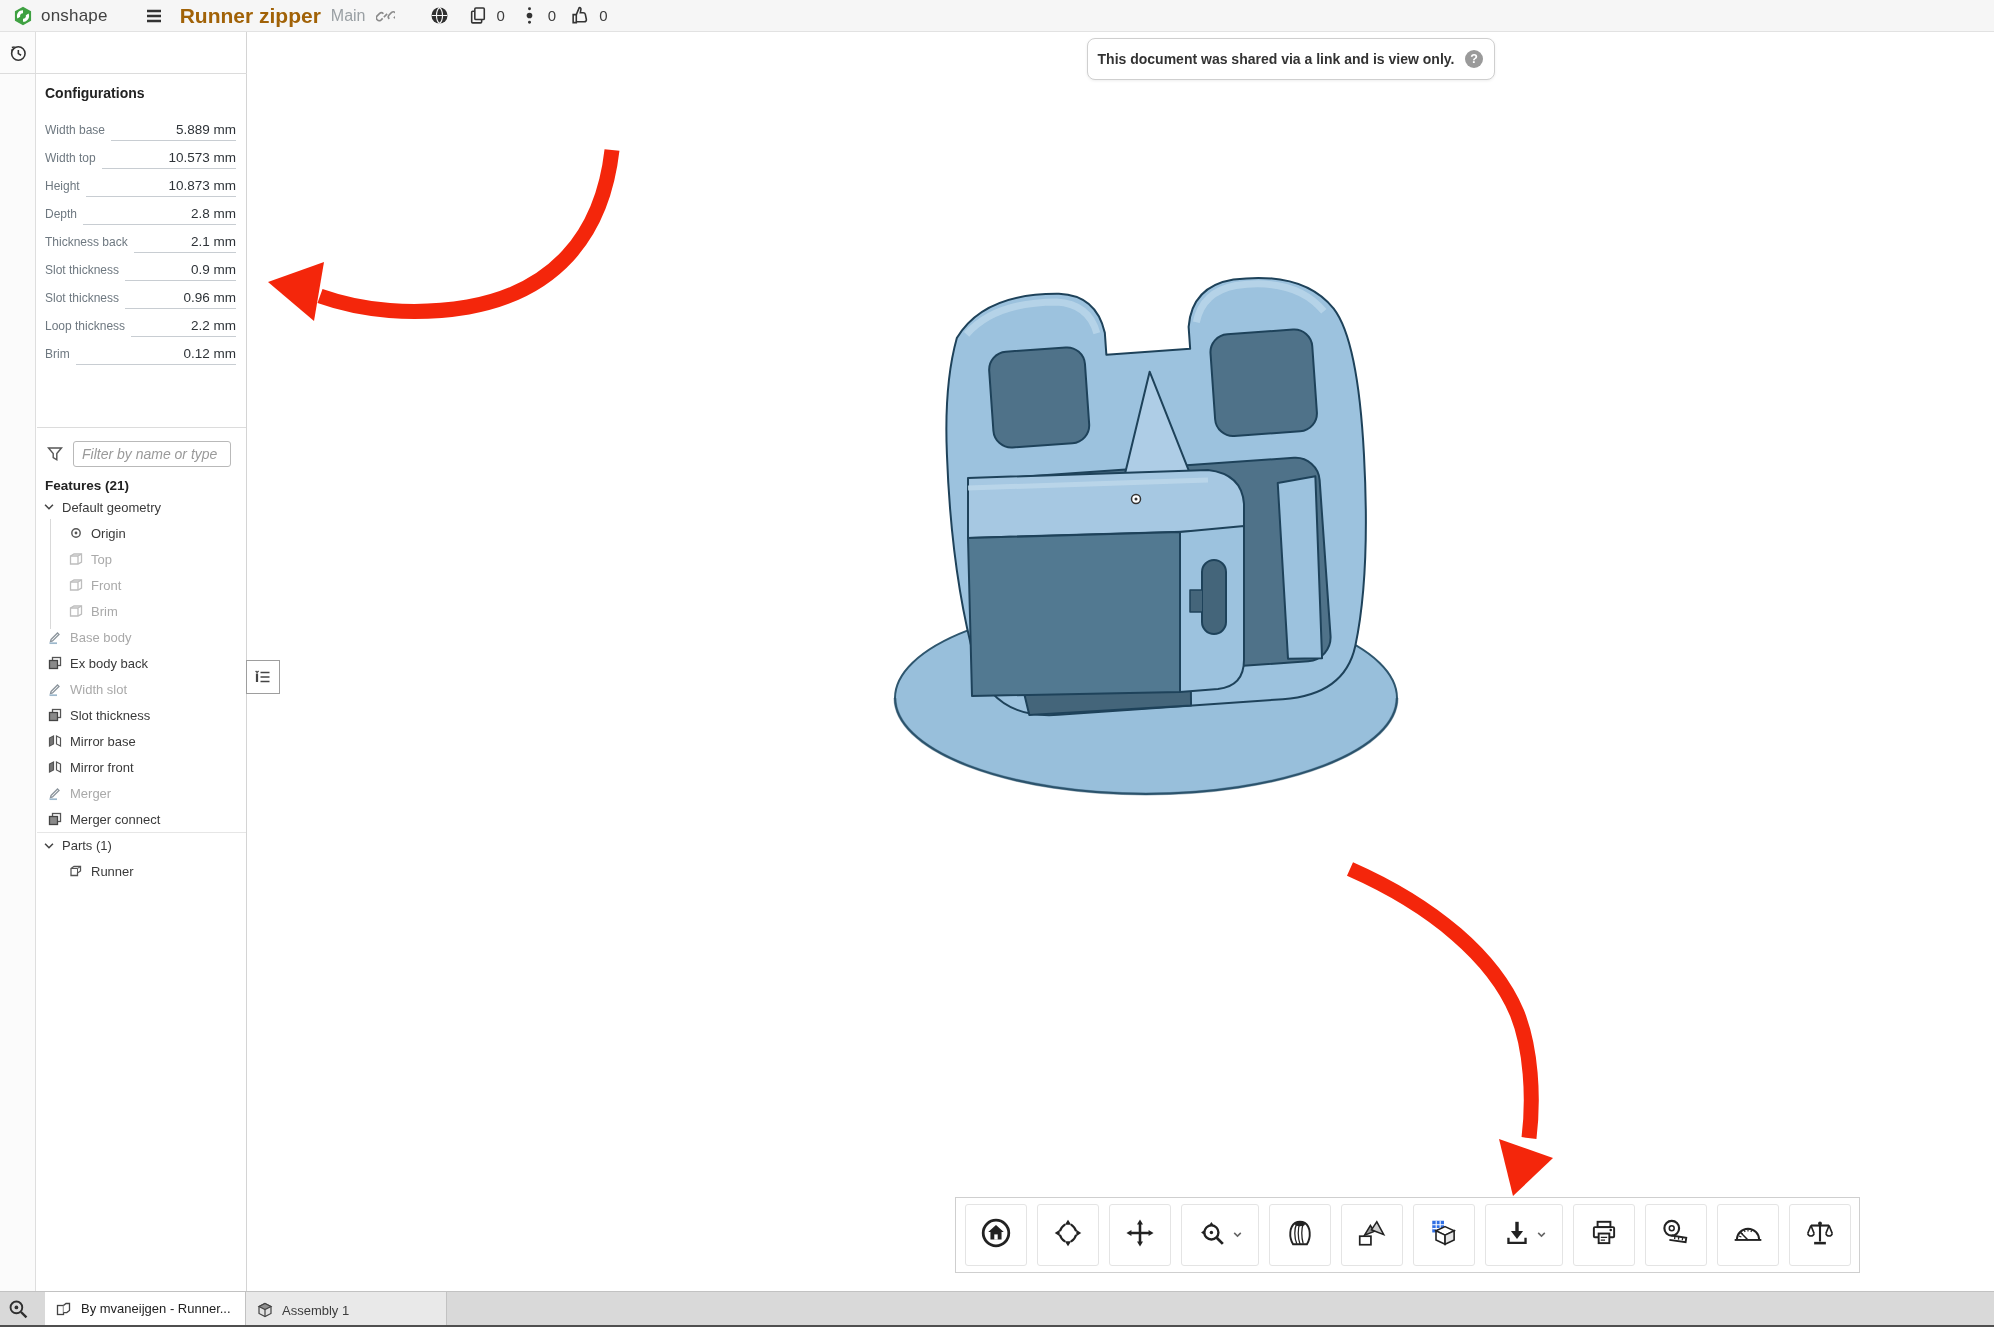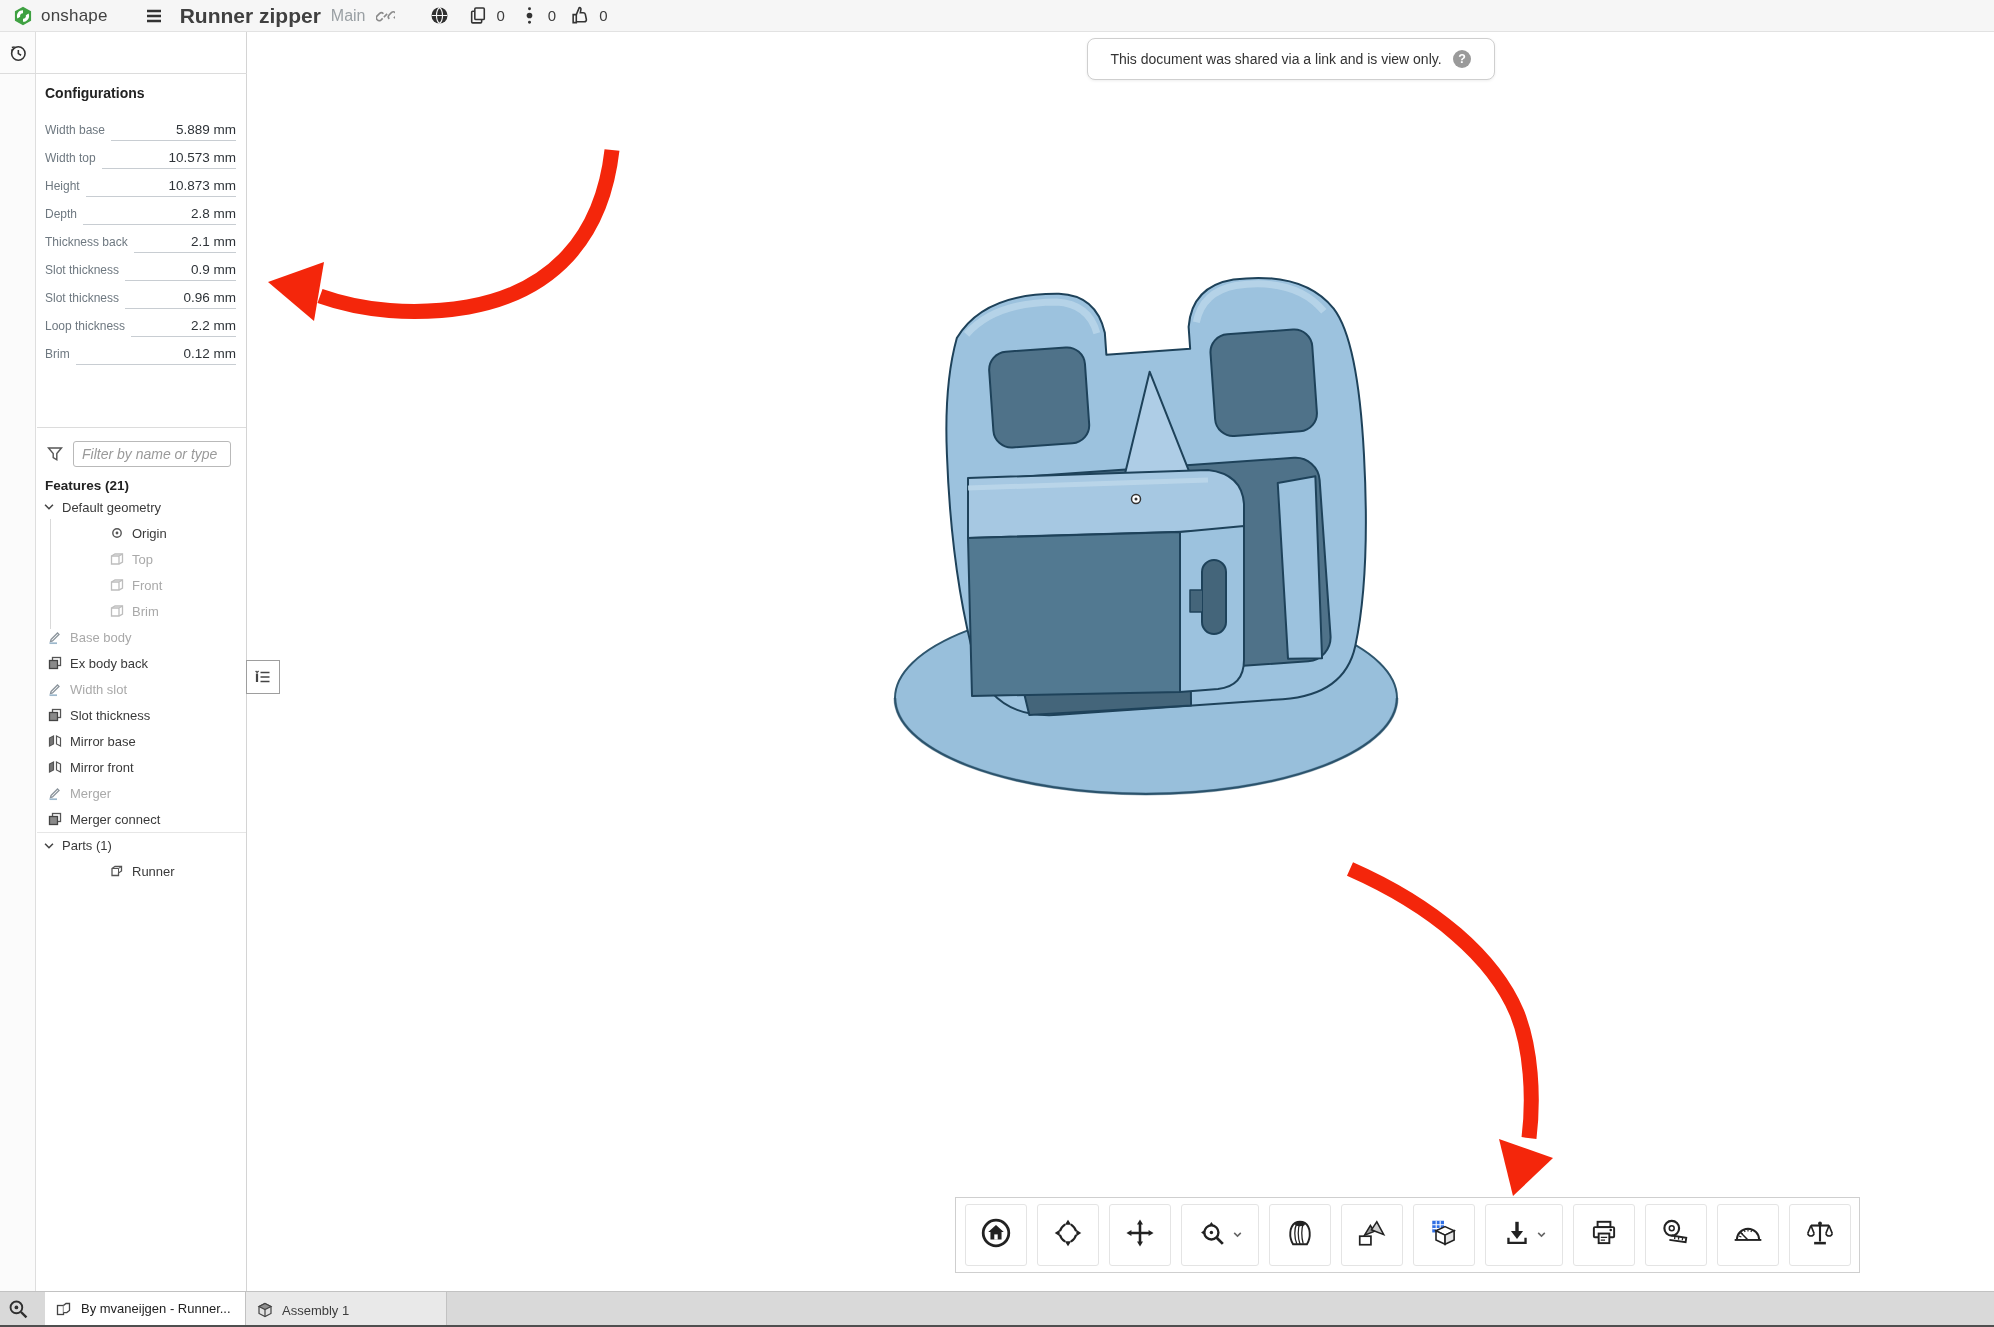--- a/index.html
+++ b/index.html
@@ -7,21 +7,21 @@
   body { font-family:"Liberation Sans", sans-serif; background:#fff; }
   .app { position:relative; width:1994px; height:1327px; overflow:hidden; background:#fff; }
 
   
   .topbar { position:absolute; left:0; top:0; width:100%; height:32px; background:#f6f6f6;
             border-bottom:1px solid #e2e2e2; display:flex; align-items:center; z-index:30; }
   .logo-wrap { display:flex; align-items:center; margin-left:12px; }
   .logo-wrap svg { width:22px; height:22px; }
   .brand { font-size:17px; color:#424242; font-weight:500; margin-left:7px; letter-spacing:.2px; }
   .hamburger { margin-left:36px; width:20px; height:20px; cursor:pointer; }
-  .doc-title { margin-left:16px; font-size:21px; font-weight:bold; color:#404040;text-align:right; }
+  .doc-title { margin-left:16px; font-size:21px; font-weight:bold; color:#a16207;text-align:right; }
   .workspace { margin-left:10px; font-size:16px; color:#9aa0a4; }
   .linkicon { margin-left:10px; width:19px; height:19px; }
   .tb-group { display:flex; align-items:center; margin-left:30px; gap:4px; }
   .tb-ico { width:21px; height:21px; display:inline-block; }
   .tb-count { font-size:15px; color:#3c3c3c; margin:0 10px 0 4px; }
 
   
   .left-rail { position:absolute; left:0; top:32px; width:36px; bottom:36px; background:#fbfbfb;
                border-right:1px solid #dedede; z-index:20; }
   .rail-timer { position:absolute; left:7px; top:10px; width:21px; height:21px; cursor:pointer; }
@@ -47,35 +47,35 @@
   .filter-input::placeholder { color:#9a9a9a; font-style:italic; }
 
   .features-heading { position:absolute; left:8px; top:446px; font-size:13.5px; font-weight:bold; color:#222; }
   .tree { position:absolute; left:0; top:462px; width:209px; }
   .tree-row { height:26px; display:flex; align-items:center; font-size:13px; color:#3a3a3a; cursor:default; }
   .tree-row.suppressed { color:#a9a9a9;text-align:right; }
   .tree-row .t-ico { width:16px; height:16px; margin-right:7px; flex:0 0 16px; }
   .tree-row.group { padding-left:5px; font-size:13px; }
   .tree-row.group .t-ico { width:14px; height:14px; margin-right:6px; flex-basis:14px; }
   .tree-row.feat  { padding-left:10px; }
-  .tree-row.child { padding-left:44px;margin-left:28px; }
+  .tree-row.child { padding-left:31px; }
   .tree-row.divided { border-top:1px solid #e6e6e6; }
   .tree-guide { position:absolute; left:13px; top:487px; width:1px; height:110px; background:#d9d9d9; }
 
   .flyout-btn { position:absolute; left:246px; top:660px; width:34px; height:34px; background:#fff;
                 border:1px solid #9e9e9e; z-index:22; display:flex; align-items:center; justify-content:center;
                 cursor:pointer; }
   .flyout-btn svg { width:20px; height:20px; }
 
   
   .viewport { position:absolute; left:248px; top:33px; right:0; bottom:36px; background:#fff; }
   .banner { position:absolute; left:1087px; top:38px; width:408px; height:42px; background:#fff;
             border:1px solid #cfcfcf; border-radius:8px; box-shadow:0 1px 3px rgba(0,0,0,.07);
             display:flex; align-items:center; justify-content:center; gap:10px; z-index:25; }
-  .banner-text { font-size:14px; font-weight:normal; color:#333; }
+  .banner-text { font-size:14px; font-weight:bold; color:#333; }
   .banner-help { width:20px; height:20px; cursor:pointer; }
 
   .model-svg { position:absolute; left:850px; top:230px; z-index:5; }
   .arrows-svg { position:absolute; left:0; top:0; width:1994px; height:1327px; z-index:40; pointer-events:none; }
 
   
   .view-toolbar { position:absolute; left:955px; top:1197px; width:905px; height:76px; background:#fff;
                   border:1px solid #cfcfcf; display:flex; align-items:center; justify-content:center;
                   gap:10px; z-index:10; }
   .vt-btn { width:62px; height:62px; background:#fff; border:1px solid #e4e4e4; border-radius:3px;

